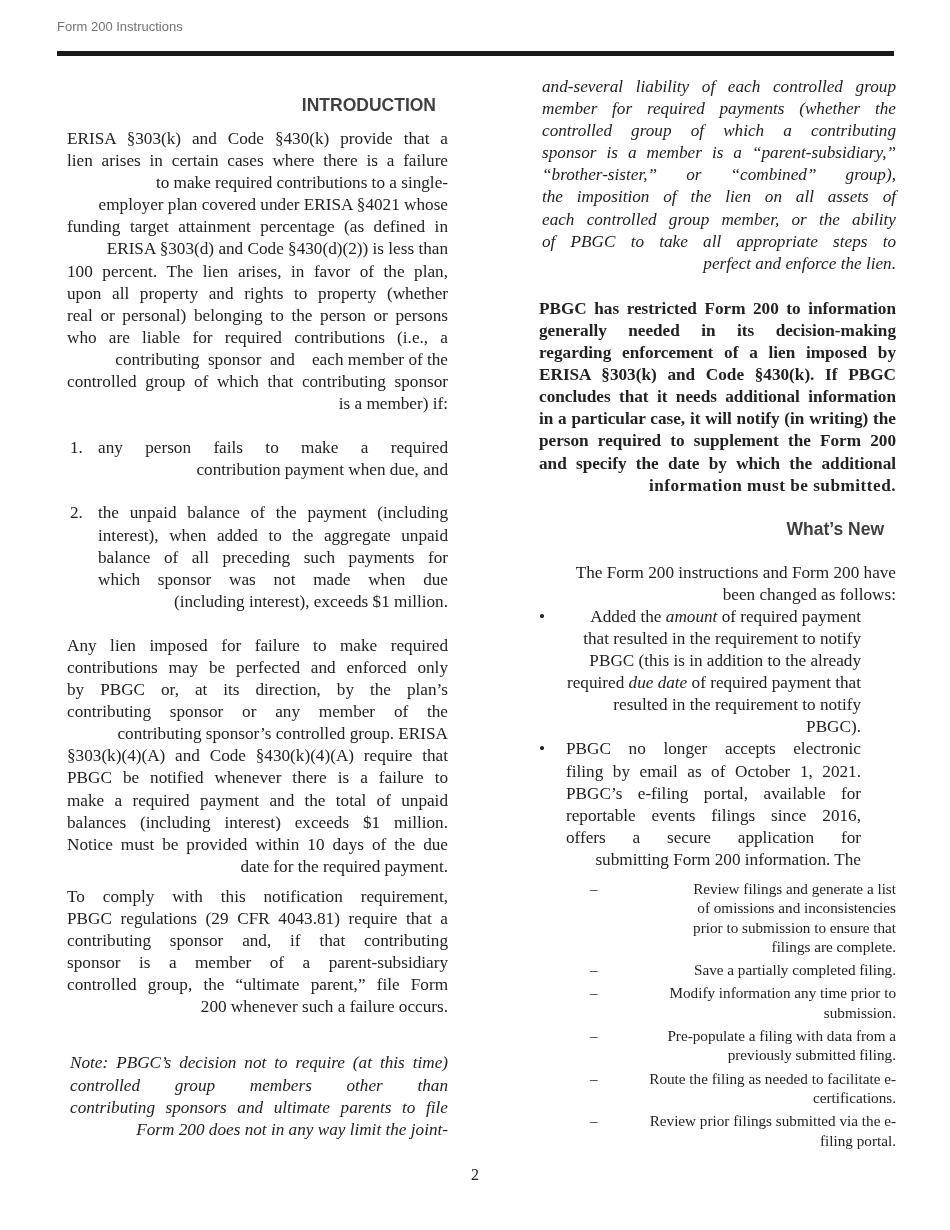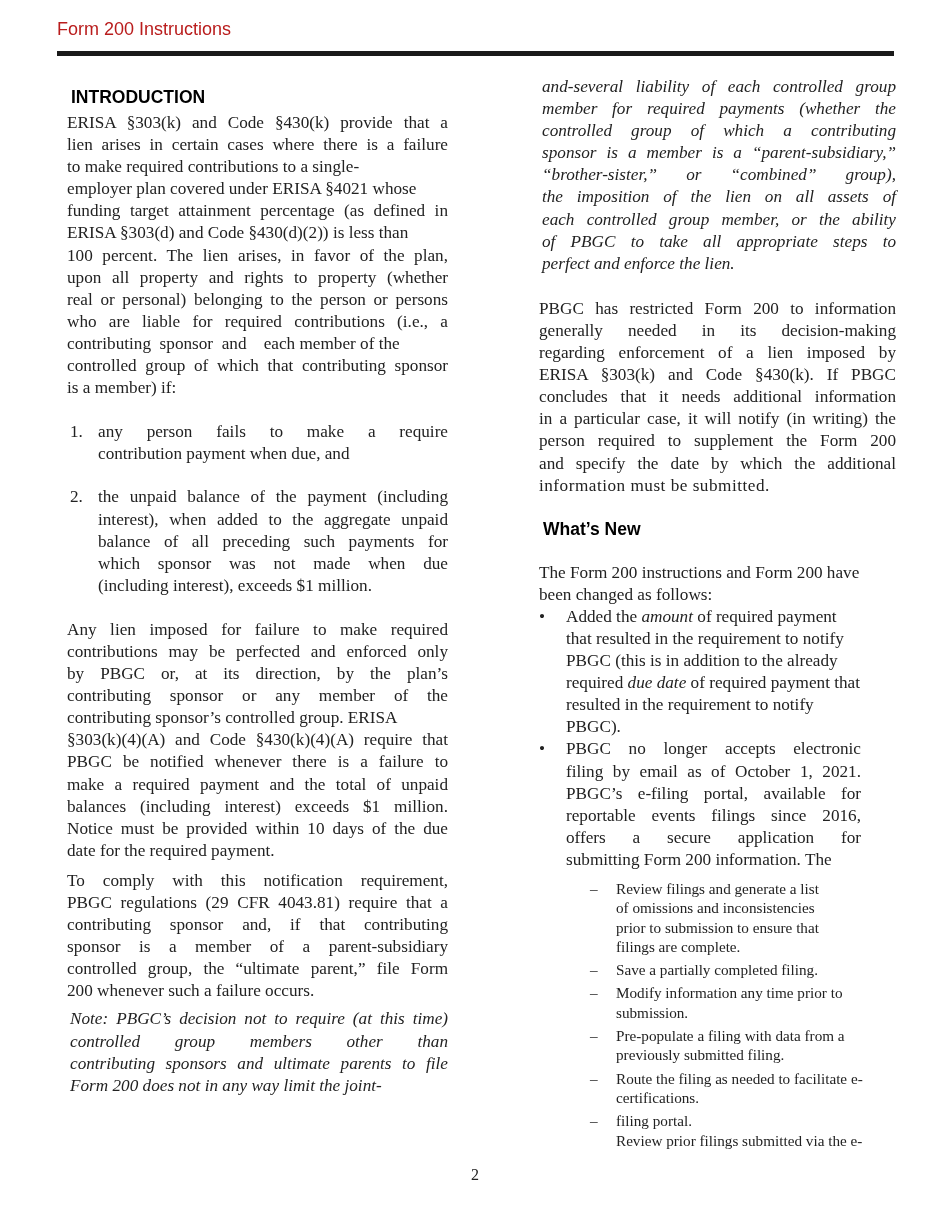--- a/index.html
+++ b/index.html
@@ -1,24 +1,24 @@
 <!DOCTYPE html>
 <html><head>
 <meta charset="utf-8">
 <style>
   html, body { margin:0; padding:0; background:#ffffff; }
   body { width:950px; height:1230px; position:relative; overflow:hidden; color:#1e1e1e; }
-  .hdr-title { position:absolute; left:57px; top:19px; font-family:"Liberation Sans", sans-serif; font-size:18px; color:#b91c1c; }
+  .hdr-title { position:absolute; left:57px; top:19px; font-family:"Liberation Sans", sans-serif; font-size:13px; color:#737373; }
   .hdr-rule { position:absolute; left:57px; top:51px; width:837px; height:5px; background:#1a1a1a; }
   .col { position:absolute; font-family:"Liberation Serif", serif; font-size:17.2px; line-height:22.1px; color:#222; }
   .col-left { left:67px; top:82px; width:381px; }
   .col-right { left:539px; top:76px; width:357px; }
-  .h-sans { font-family:"Liberation Sans", sans-serif; font-weight:bold; font-size:17.5px; color:#000000; margin:4px; }
+  .h-sans { font-family:"Liberation Sans", sans-serif; font-weight:bold; font-size:17.5px; color:#404040; margin:12px;text-align:right; }
   p { margin:0; }
-  .line { display:block; white-space:nowrap; }
+  .line { display:block; white-space:nowrap;text-align:right; }
   .jl { display:block; text-align:justify; text-align-last:justify; white-space:normal; }
   ol.num { list-style:none; margin:0; padding:0; }
   ol.num li { position:relative; padding-left:31px; }
   ol.num li .n { position:absolute; left:3px; top:0; }
   .ital { font-style:italic; }
   ul.bul { list-style:none; margin:0; padding:0; }
   ul.bul li { position:relative; padding-left:27px; }
   ul.bul li .b { position:absolute; left:0; top:0; }
   ul.dash { list-style:none; margin:0; padding:0; font-size:15.2px; line-height:19.3px; }
   ul.dash li { position:relative; padding-left:77px; margin-bottom:4px; }
@@ -48,21 +48,21 @@
     <span class="jl">real or personal) belonging to the person or persons</span>
     <span class="jl">who are liable for required contributions (i.e., a</span>
     <span class="line" style="white-space:pre;">contributing  sponsor  and    each member of the</span>
     <span class="jl">controlled group of which  that contributing sponsor</span>
     <span class="line">is a member) if:</span>
   </p>
 
   <ol class="num" style="margin-top:22px;">
     <li>
       <span class="n">1.</span>
-      <span class="jl">any person fails to make a require</span>
+      <span class="jl">any person fails to make a required</span>
       <span class="line">contribution payment when due, and</span>
     </li>
     <li style="margin-top:21px;">
       <span class="n">2.</span>
       <span class="jl">the unpaid balance of the payment (including</span>
       <span class="jl">interest), when added to the aggregate unpaid</span>
       <span class="jl">balance of all preceding such payments for</span>
       <span class="jl">which sponsor was not made when due</span>
       <span class="line">(including interest), exceeds $1 million.</span>
     </li>
@@ -84,42 +84,42 @@
 
   <p style="margin-top:8px;">
     <span class="jl">To comply with this notification requirement,</span>
     <span class="jl">PBGC regulations (29 CFR 4043.81) require that a</span>
     <span class="jl">contributing sponsor and, if that contributing</span>
     <span class="jl">sponsor is a member of a parent-subsidiary</span>
     <span class="jl">controlled group, the “ultimate parent,” file Form</span>
     <span class="line">200 whenever such a failure occurs.</span>
   </p>
 
-  <p class="ital" style="margin-top:6px; padding-left:3px;">
+  <p class="ital" style="margin-top:34px; padding-left:3px;">
     <span class="jl">Note: PBGC’s decision not to require (at this time)</span>
     <span class="jl">controlled group members other than</span>
     <span class="jl">contributing sponsors and ultimate parents to file</span>
     <span class="line">Form 200 does not in any way limit the joint-</span>
   </p>
 </div>
 
 <div class="col col-right">
   <p class="ital" style="padding-left:3px;">
     <span class="jl">and-several liability of each controlled group</span>
     <span class="jl">member for required payments (whether the</span>
     <span class="jl">controlled group of which a contributing</span>
     <span class="jl">sponsor is a member is a “parent-subsidiary,”</span>
     <span class="jl">“brother-sister,” or “combined” group),</span>
     <span class="jl">the imposition of the lien on all assets of</span>
     <span class="jl">each controlled group member, or the ability</span>
     <span class="jl">of PBGC to take all appropriate steps to</span>
     <span class="line">perfect and enforce the lien.</span>
   </p>
 
-  <p style="margin-top:23px;">
+  <p style="margin-top:23px;font-weight:bold;">
     <span class="jl">PBGC has restricted Form 200 to information</span>
     <span class="jl">generally needed in its decision-making</span>
     <span class="jl">regarding enforcement of a lien imposed by</span>
     <span class="jl">ERISA §303(k) and Code §430(k). If PBGC</span>
     <span class="jl">concludes that it needs additional information</span>
     <span class="jl">in a particular case, it will notify (in writing) the</span>
     <span class="jl">person required to supplement the Form 200</span>
     <span class="jl">and specify the date by which the additional</span>
     <span class="line" style="letter-spacing:0.5px;">information must be submitted.</span>
   </p>
@@ -174,19 +174,19 @@
       <span class="line">Pre-populate a filing with data from a</span>
       <span class="line">previously submitted filing.</span>
     </li>
     <li>
       <span class="d">–</span>
       <span class="line">Route the filing as needed to facilitate e-</span>
       <span class="line">certifications.</span>
     </li>
     <li>
       <span class="d">–</span>
+      <span class="line">Review prior filings submitted via the e-</span>
       <span class="line">filing portal.</span>
-      <span class="line">Review prior filings submitted via the e-</span>
     </li>
   </ul>
 </div>
 
 <div class="pagenum">2</div>
 
 </body></html>

